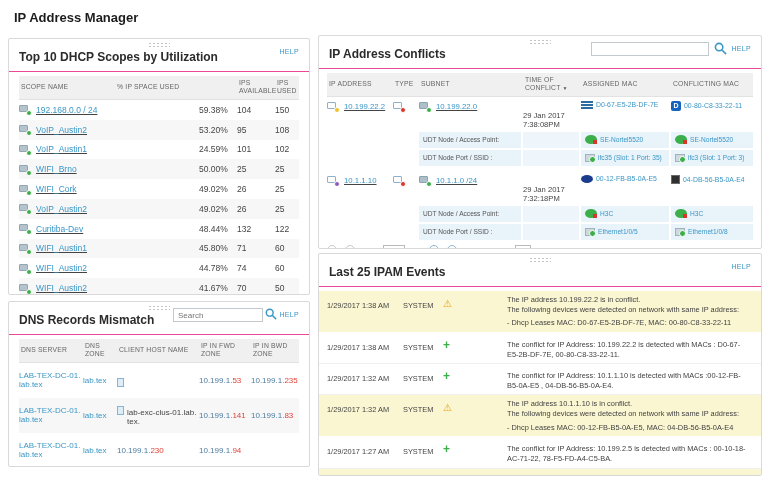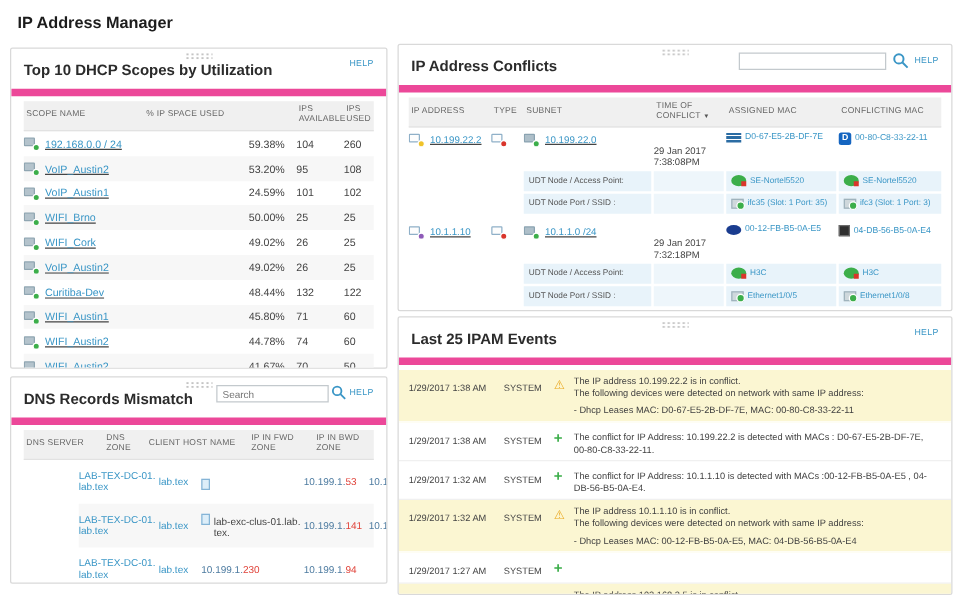--- a/index.html
+++ b/index.html
@@ -1,20 +1,20 @@
 <!DOCTYPE html>
 <html><head>
 <meta charset="utf-8">
 <style>
   * { margin:0; padding:0; box-sizing:border-box; }
   html,body { width:768px; height:480px; background:#fff; font-family:"Liberation Sans", sans-serif; color:#444; overflow:hidden; }
   .page-title { position:absolute; left:14px; top:10px; font-size:13px; font-weight:bold; color:#1c1c1c; }
 
   .panel { position:absolute; background:#fff; border:1px solid #d9d9d9; border-radius:2px; overflow:hidden; }
-  .panel-hd { position:relative; padding:8px 10px 6px; border-bottom:6px solid #ec4899; }
+  .panel-hd { position:relative; padding:8px 10px 6px; border-bottom:1px solid #ec4899; }
   .panel-title { font-size:12px; font-weight:bold; color:#2b2b2b; }
   .help-link { position:absolute; right:10px; top:9px; font-size:7px; color:#3a96c6; letter-spacing:.3px; text-decoration:none; cursor:pointer; }
   .drag-dots { position:absolute; left:50%; top:3px; transform:translateX(-50%); width:22px; height:6px;
     background-image:radial-gradient(circle,#c4c4c4 .8px,transparent 1px); background-size:4px 3px; }
   .hd-search { position:absolute; right:52px; top:6px; width:118px; height:14px; border:1px solid #c3c9cd; font-size:8px; padding:0 4px; color:#555; }
   .hd-search.small { width:90px; right:46px; }
   .mag { position:absolute; top:6px; }
 
   
   .thead { background:#f0f0f0; color:#666; font-size:6.8px; letter-spacing:.2px; display:grid; align-items:center; border-bottom:1px solid #e2e2e2; }
@@ -54,21 +54,21 @@
   .file-ic { display:inline-block; width:7px; height:9px; background:#ddeef9; border:1px solid #85b4d6; flex:0 0 7px; }
   .v-waves { display:inline-block; width:12px; height:8px; background:repeating-linear-gradient(180deg,#2b6ca3 0 2px,#fff 2px 3px); flex:0 0 12px; }
   .v-dlink { position:relative; display:inline-block; width:10px; height:10px; background:#1565c0; border-radius:2px; flex:0 0 10px; }
   .v-dlink::after { content:"D"; position:absolute; left:2.5px; top:1px; color:#fff; font-size:7px; font-weight:bold; }
   .v-oval { display:inline-block; width:12px; height:8px; background:#1a3c8f; border-radius:50%; flex:0 0 12px; }
   .v-box { display:inline-block; width:9px; height:9px; background:#2f2f2f; border:1px solid #6a6a6a; flex:0 0 9px; }
 
   
   #panel-dns { left:8px; top:301px; width:302px; height:166px; }
   .dns-grid { grid-template-columns:64px 34px 82px 52px 48px; }
-  .dns-body .grid-row { min-height:35px; font-size:8px;margin-left:44px; }
+  .dns-body .grid-row { min-height:35px; font-size:8px; }
   .dns-body .grid-row:nth-child(even) { background:#f7f7f7; }
   .wrapcell { word-break:break-all; line-height:1.2; padding:2px 2px 2px 0; }
   .hostcell { display:flex; align-items:flex-start; gap:3px; padding-top:4px; }
 
   
   #panel-conf { left:318px; top:35px; width:444px; height:214px; }
   .conf-grid { grid-template-columns:64px 24px 102px 56px 88px 82px; column-gap:2px; }
   .conf-wrap { padding:4px 8px 0; }
   .conf-main { min-height:26px; align-items:flex-start; padding-top:4px; }
   .conf-sub { height:16px; margin-top:2px; font-size:6.6px; align-items:stretch; }
@@ -87,21 +87,21 @@
   .displaying { text-align:right; font-size:7.5px; color:#555; padding:3px 10px 0; }
 
   
   #panel-events { left:318px; top:253px; width:444px; height:223px; }
   .ev-row { display:grid; grid-template-columns:76px 40px 16px 1fr; align-items:flex-start; font-size:7.4px; line-height:1.3; padding:4px 8px; border-bottom:1px solid #f0f0f0; }
   .ev-row.warn { background:#fbf6d2; border-bottom:1px solid #fff; }
   .ev-time, .ev-src { padding-top:6px; color:#444; }
   .warn-ic { color:#eaa921; font-size:10px; line-height:10px; padding-top:4px; }
   .add-ic { color:#3cae4a; font-size:12px; font-weight:bold; line-height:10px; padding-top:3px; }
   .ev-line3 { margin-top:4px; }
-  .ev-msg { color:#3f3f3f; padding-right:4px; }
+  .ev-msg { color:#3f3f3f; padding-right:4px;margin-left:48px; }
 </style>
 </head>
 <body>
 
 <div class="page-title">IP Address Manager</div>
 
 <div class="panel" id="panel-dhcp">
   <div class="drag-dots"></div>
   <div class="panel-hd">
     <span class="panel-title">Top 10 DHCP Scopes by Utilization</span>
@@ -119,21 +119,21 @@
           <div class="cell-name">
             <span class="icn">
               <span class="g g-scope"></span>
               <span class="d d-green"></span>
             </span>
             <span class="blue">192.168.0.0 / 24</span>
           </div>
           <div><span class="bar"><span class="bar-fill" style="width: 59.38%;"></span></span></div>
           <div class="num">59.38%</div>
           <div class="num">104</div>
-          <div class="num">260</div>
+          <div class="num">150</div>
         </div>
       <div class="grid-row dhcp-grid">
           <div class="cell-name">
             <span class="icn">
               <span class="g g-scope"></span>
               <span class="d d-green"></span>
             </span>
             <span class="blue">VoIP_Austin2</span>
           </div>
           <div><span class="bar"><span class="bar-fill" style="width: 53.2%;"></span></span></div>
@@ -490,20 +490,21 @@
       <div class="ev-msg">
           <div>The IP address 10.1.1.10 is in conflict.</div>
           <div>The following devices were detected on network with same IP address:</div>
           <div class="ev-line3">- Dhcp Leases MAC: 00-12-FB-B5-0A-E5, MAC: 04-DB-56-B5-0A-E4</div>
         </div>
     </div>
     <div class="ev-row">
       <div class="ev-time">1/29/2017 1:27 AM</div>
         <div class="ev-src">SYSTEM</div>
       <div class="add-ic">+</div>
+      <div class="ev-msg" style="padding-top:3px">The conflict for IP Address: 10.199.2.5 is detected with MACs : 00-10-18-AC-71-22, 78-F5-FD-A4-C5-BA.</div>
     </div>
     <div class="ev-row warn">
       <div class="ev-time">1/29/2017 1:27 AM</div>
         <div class="ev-src">SYSTEM</div>
       <div class="warn-ic">⚠</div>
       <div class="ev-msg">
           <div>The IP address 192.168.2.5 is in conflict.</div>
         </div>
     </div>
   </div>

